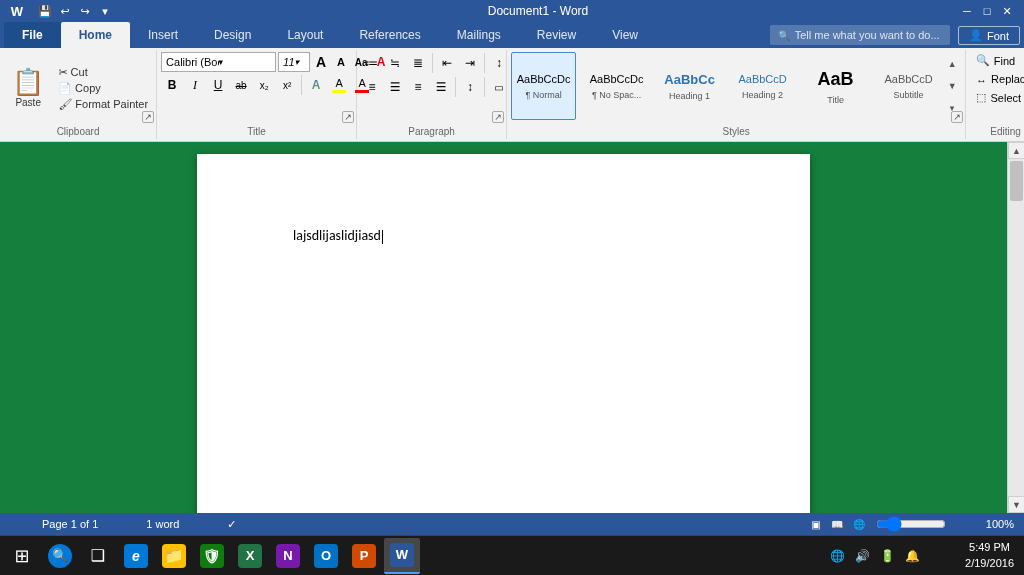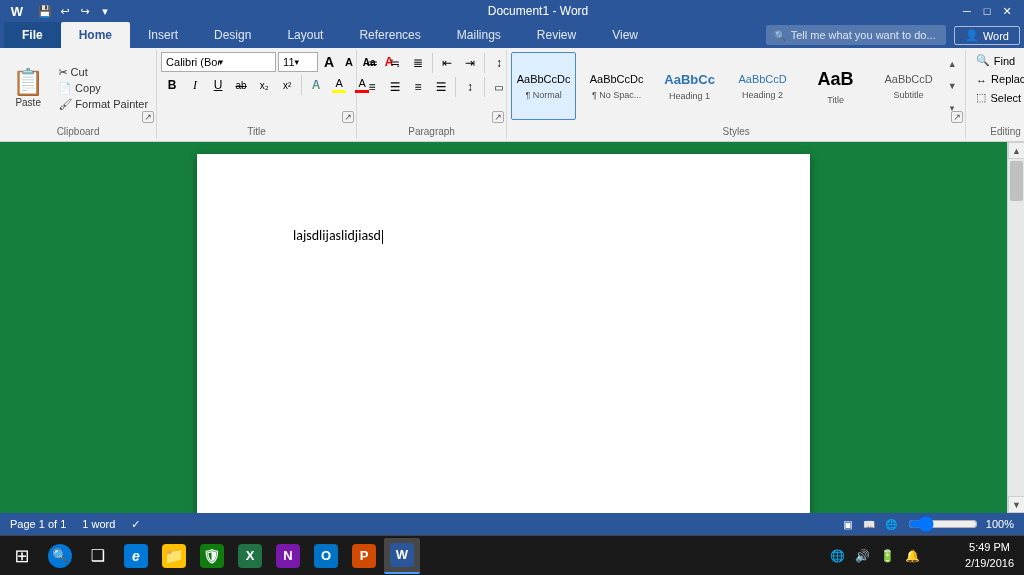--- a/index.html
+++ b/index.html
@@ -151,23 +151,24 @@
       cursor: pointer;
       height: 20px;
     }
     .font-selector span { flex: 1; overflow: hidden; white-space: nowrap; font-size: 11px; }
     .size-selector {
       display: flex; align-items: center;
       background: white;
       border: 1px solid #ababab;
       padding: 1px 4px;
       font-size: 11px;
-      width: 40px;
+      width: 32px;
       cursor: pointer;
       height: 20px;
+      font-style: italic;
     }
     .tiny-btn { width: 18px; height: 18px; display: flex; align-items: center; justify-content: center; cursor: pointer; border-radius: 2px; font-size: 11px; font-weight: bold; }
     .format-row { display: flex; align-items: center; gap: 1px; }
     .fmt-btn { width: 22px; height: 22px; display: flex; align-items: center; justify-content: center; cursor: pointer; border-radius: 2px; font-size: 12px; }
     .fmt-btn.bold { font-weight: 900; }
     .fmt-btn.italic { font-style: italic; font-family: serif; }
     .fmt-btn.underline { text-decoration: underline; }
     .fmt-btn.strike { position: relative; font-size: 10px; }
     .separator-v { width: 1px; height: 20px; background: #d0d0d0; margin: 0 2px; }
     .color-btn { width: 22px; height: 22px; display: flex; flex-direction: column; align-items: center; justify-content: center; cursor: pointer; font-size: 10px; border-radius: 2px; }
@@ -255,21 +256,21 @@
       background: #2b579a;
       color: white;
       height: 22px;
       display: flex;
       align-items: center;
       padding: 0 8px;
       font-size: 11px;
     }
     #status-left { display: flex; gap: 12px; align-items: center; flex: 1; }
     #status-right { display: flex; align-items: center; gap: 6px; }
-    .status-item { cursor: pointer; padding: 0 2px; }
+    .status-item { cursor: pointer; padding: 0 2px; margin-left: 32px; }
     #zoom-slider { width: 70px; height: 12px; }
     #view-buttons { display: flex; gap: 2px; }
     .view-btn { width: 20px; height: 16px; display: flex; align-items: center; justify-content: center; cursor: pointer; font-size: 10px; }
 
     
     #taskbar {
       background: #1a1a1a;
       height: 40px;
       display: flex;
       align-items: center;
@@ -340,21 +341,21 @@
   <div class="ribbon-tab">References</div>
   <div class="ribbon-tab">Mailings</div>
   <div class="ribbon-tab">Review</div>
   <div class="ribbon-tab">View</div>
   <div id="ribbon-search">
     <span id="ribbon-search-icon">🔍</span>
     <span>Tell me what you want to do...</span>
   </div>
   <div id="share-btn">
     <span>👤</span>
-    <span>Word</span>
+    <span>Font</span>
   </div>
 </div>
 
 <div id="ribbon-body">
 
   <div class="ribbon-group" id="clipboard-group">
     <div class="ribbon-group-content">
       <div id="paste-btn">
         <div id="paste-icon">📋</div>
         <div id="paste-label">Paste</div>

